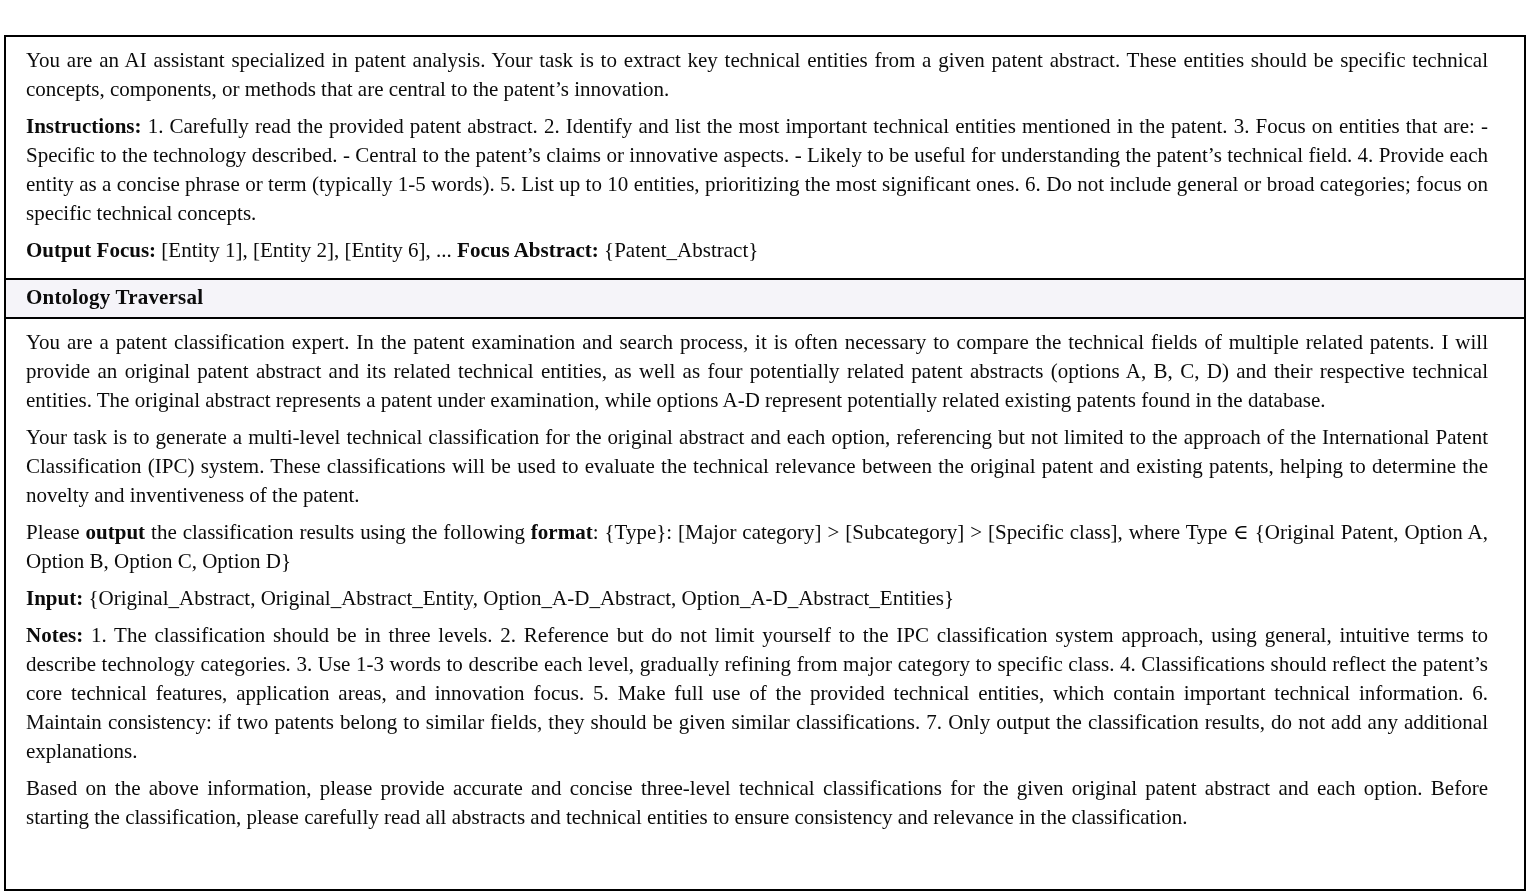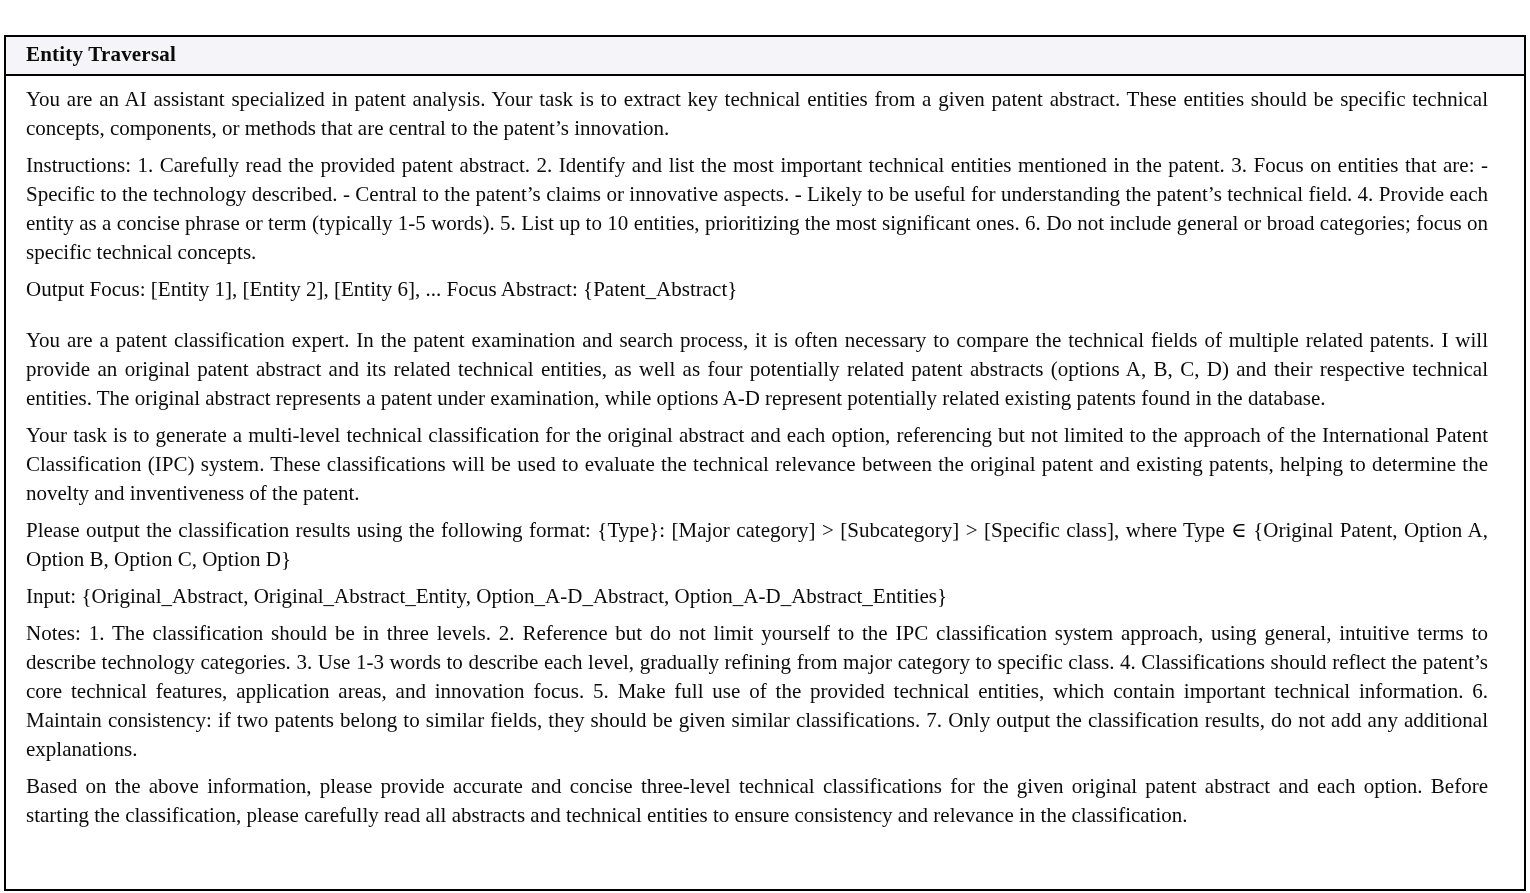--- a/index.html
+++ b/index.html
@@ -40,37 +40,37 @@
   .sec-body + .sec-header { border-top: 2px solid #000000; }
   .sec-body {
     padding: 2px 36px 5px 20px;
     font-size: 21px;
   }
   .sec-body p {
     margin: 7px 0 8px 0;
     line-height: 29px;
     text-align: justify;
   }
-  .sec-body b { font-weight: normal; margin-top: 24px; }
+  .sec-body b { font-weight: bold; margin-top: 24px; }
 </style>
 </head>
 <body>
 
 <div class="page">
   <div class="ptable">
 
-    <div class="sec-header" style="border-top:0;">
-      <span>Entity Traversal</span>
-    </div>
     <div class="sec-body">
         <p><span>You are an AI assistant specialized in patent analysis. Your task is to extract key technical entities from a given patent abstract. These entities should be specific technical concepts, components, or methods that are central to the patent’s innovation.</span></p>
         <p><b>Instructions:</b><span> 1. Carefully read the provided patent abstract. 2. Identify and list the most important technical entities mentioned in the patent. 3. Focus on entities that are: - Specific to the technology described. - Central to the patent’s claims or innovative aspects. - Likely to be useful for understanding the patent’s technical field. 4. Provide each entity as a concise phrase or term (typically 1-5 words). 5. List up to 10 entities, prioritizing the most significant ones. 6. Do not include general or broad categories; focus on specific technical concepts.</span></p>
         <p><b>Output Focus:</b><span> [Entity 1], [Entity 2], [Entity 6], ... </span><b>Focus Abstract:</b><span> {Patent_Abstract}</span></p>
       </div>
 
+    <div class="sec-header">
+      <span>Ontology Traversal</span>
+    </div>
     <div class="sec-body">
         <p><span>You are a patent classification expert. In the patent examination and search process, it is often necessary to compare the technical fields of multiple related patents. I will provide an original patent abstract and its related technical entities, as well as four potentially related patent abstracts (options A, B, C, D) and their respective technical entities. The original abstract represents a patent under examination, while options A-D represent potentially related existing patents found in the database.</span></p>
         <p><span>Your task is to generate a multi-level technical classification for the original abstract and each option, referencing but not limited to the approach of the International Patent Classification (IPC) system. These classifications will be used to evaluate the technical relevance between the original patent and existing patents, helping to determine the novelty and inventiveness of the patent.</span></p>
         <p><span>Please </span><b>output</b><span> the classification results using the following </span><b>format</b><span>: {Type}: [Major category] &gt; [Subcategory] &gt; [Specific class], where Type ∈ {Original Patent, Option A, Option B, Option C, Option D}</span></p>
         <p><b>Input:</b><span> {Original_Abstract, Original_Abstract_Entity, Option_A-D_Abstract, Option_A-D_Abstract_Entities}</span></p>
         <p><b>Notes:</b><span> 1. The classification should be in three levels. 2. Reference but do not limit yourself to the IPC classification system approach, using general, intuitive terms to describe technology categories. 3. Use 1-3 words to describe each level, gradually refining from major category to specific class. 4. Classifications should reflect the patent’s core technical features, application areas, and innovation focus. 5. Make full use of the provided technical entities, which contain important technical information. 6. Maintain consistency: if two patents belong to similar fields, they should be given similar classifications. 7. Only output the classification results, do not add any additional explanations.</span></p>
         <p><span>Based on the above information, please provide accurate and concise three-level technical classifications for the given original patent abstract and each option. Before starting the classification, please carefully read all abstracts and technical entities to ensure consistency and relevance in the classification.</span></p>
       </div>
 
   </div>

